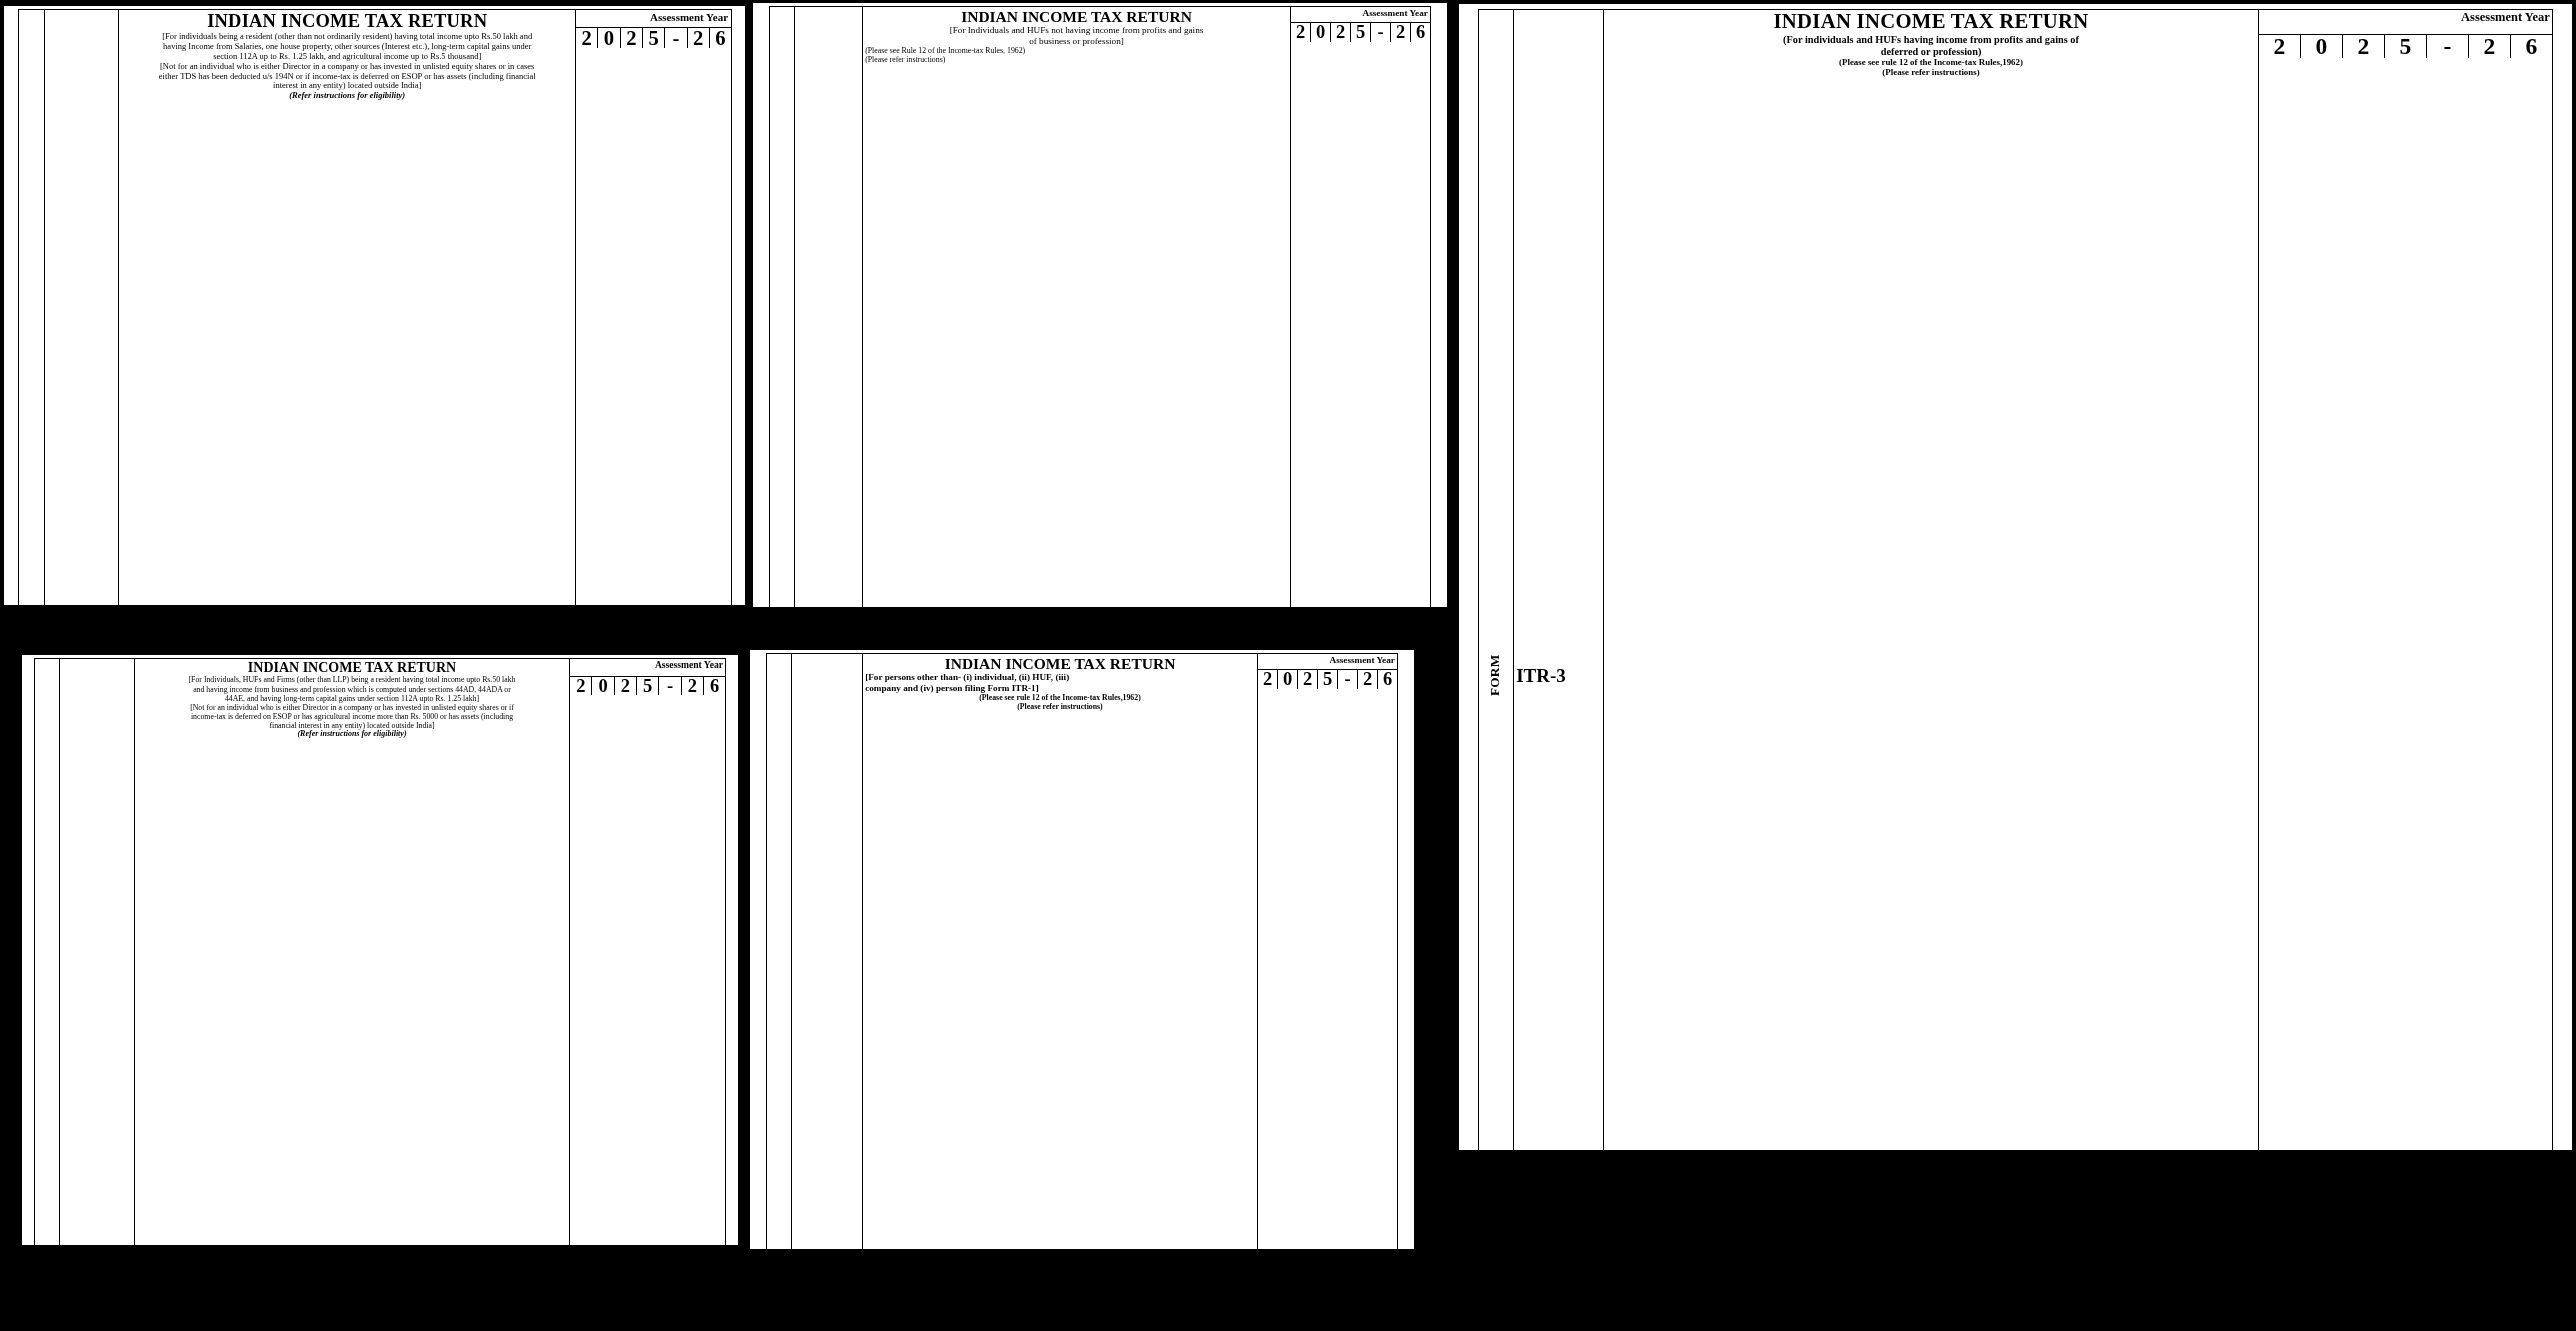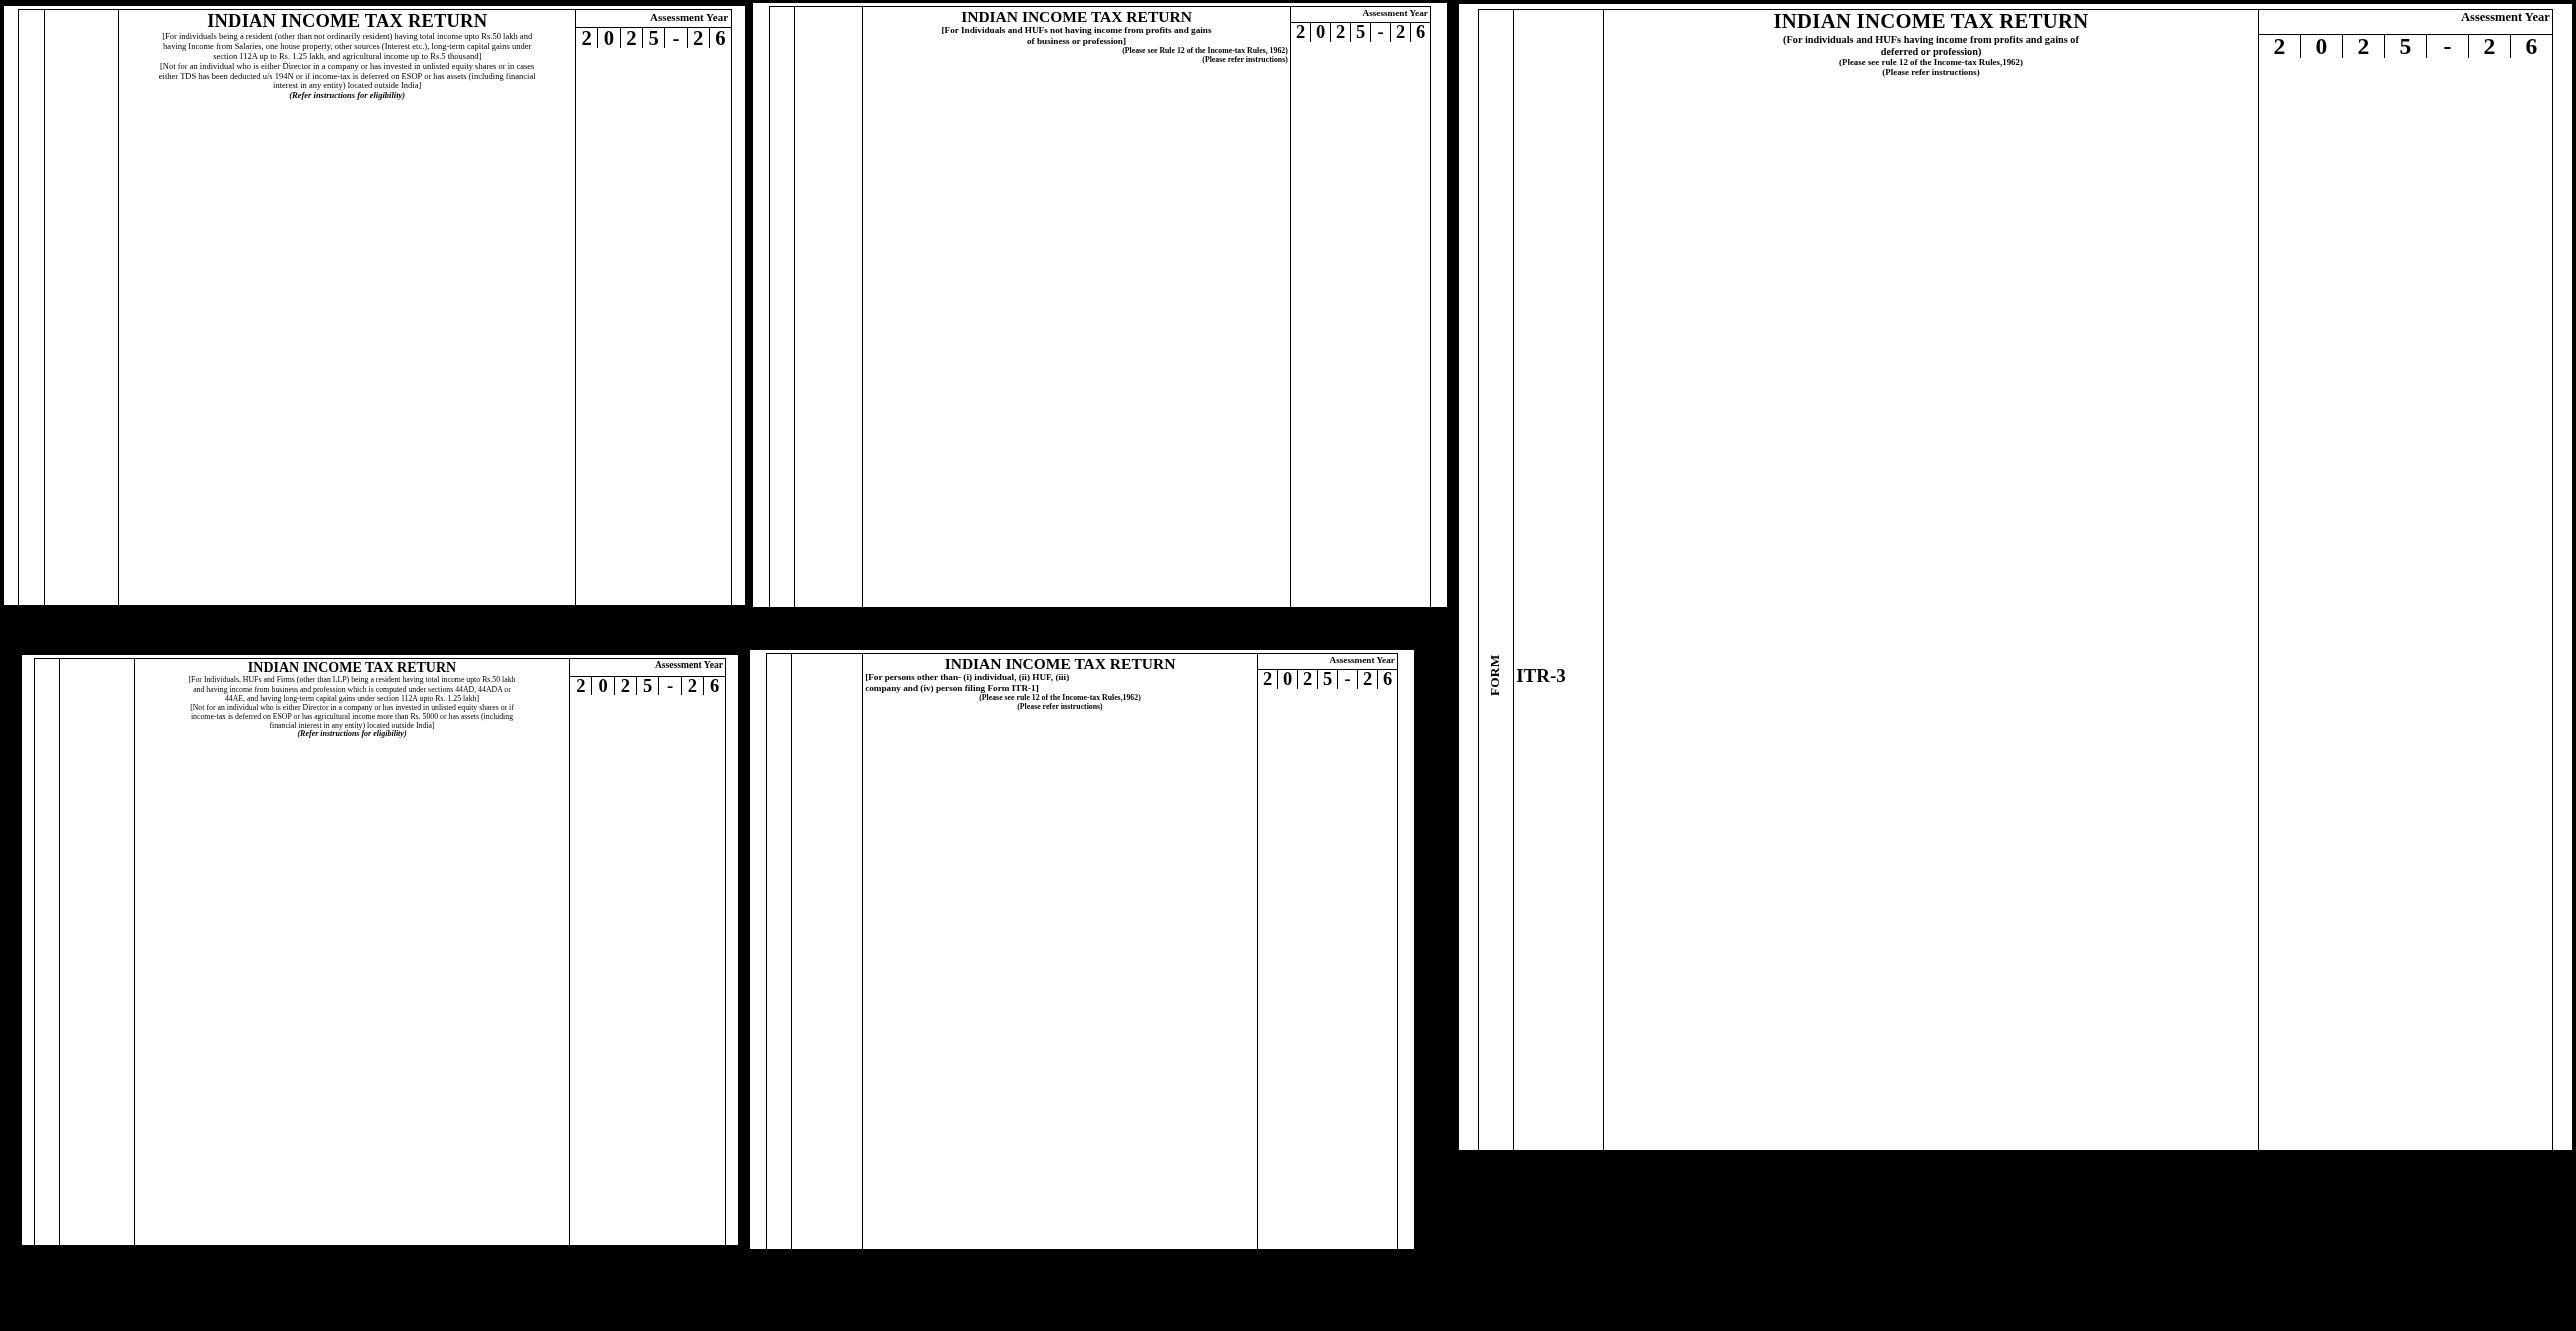--- a/index.html
+++ b/index.html
@@ -44,22 +44,22 @@
   #p1 .sub { font-size:8.5px; text-align:center; line-height:1.16; }
   #p1 .subi{ font-size:8.5px; text-align:center; font-style:italic; font-weight:bold;}
   #p1 .formword { font-size:12.5px; }
   #p1 .aylab { font-size:11px; }
   #p1 .ay-digits > span { font-size:20.7px; }
 
   
   #p2 { left:753px; top:3px; width:694px; height:604px; }
   #p2 .sheet { padding:3px 16px 0 16px; }
   #p2 .big { font-size:15.5px; font-weight:bold; text-align:center; }
-  #p2 .sub { font-size:9.2px; text-align:center; font-weight:bold; line-height:1.2;}
-  #p2 .sub2{ font-size:7.8px; text-align:right; font-weight:bold;}
+  #p2 .sub { font-size:9.2px; text-align:center; font-weight:normal; line-height:1.2;}
+  #p2 .sub2{ font-size:7.8px; text-align:left; font-weight:normal;}
   #p2 .formword { font-size:9.6px; }
   #p2 .aylab { font-size:9.2px; }
   #p2 .ay-digits > span { font-size:18.5px; }
 
   
   #p3 { left:1459px; top:4.4px; width:1113px; height:1146px; }
   #p3 .sheet { padding:4.4px 19px 0 19px; }
   #p3 .big { font-size:20.7px; font-weight:bold; text-align:center; letter-spacing:0.3px;}
   #p3 .sub { font-size:10.3px; text-align:center; font-weight:bold; line-height:1.2; }
   #p3 .sub2{ font-size:8.9px; text-align:center; font-weight:bold;}

